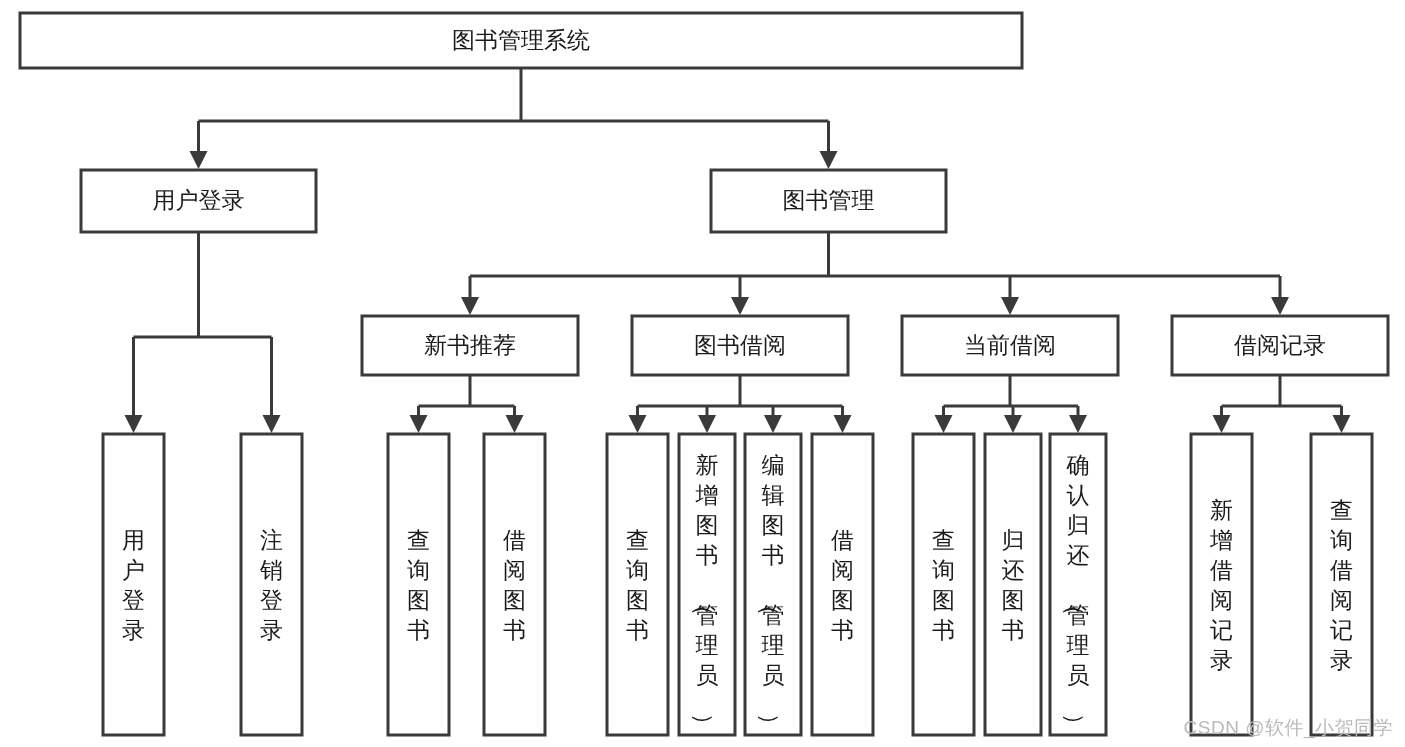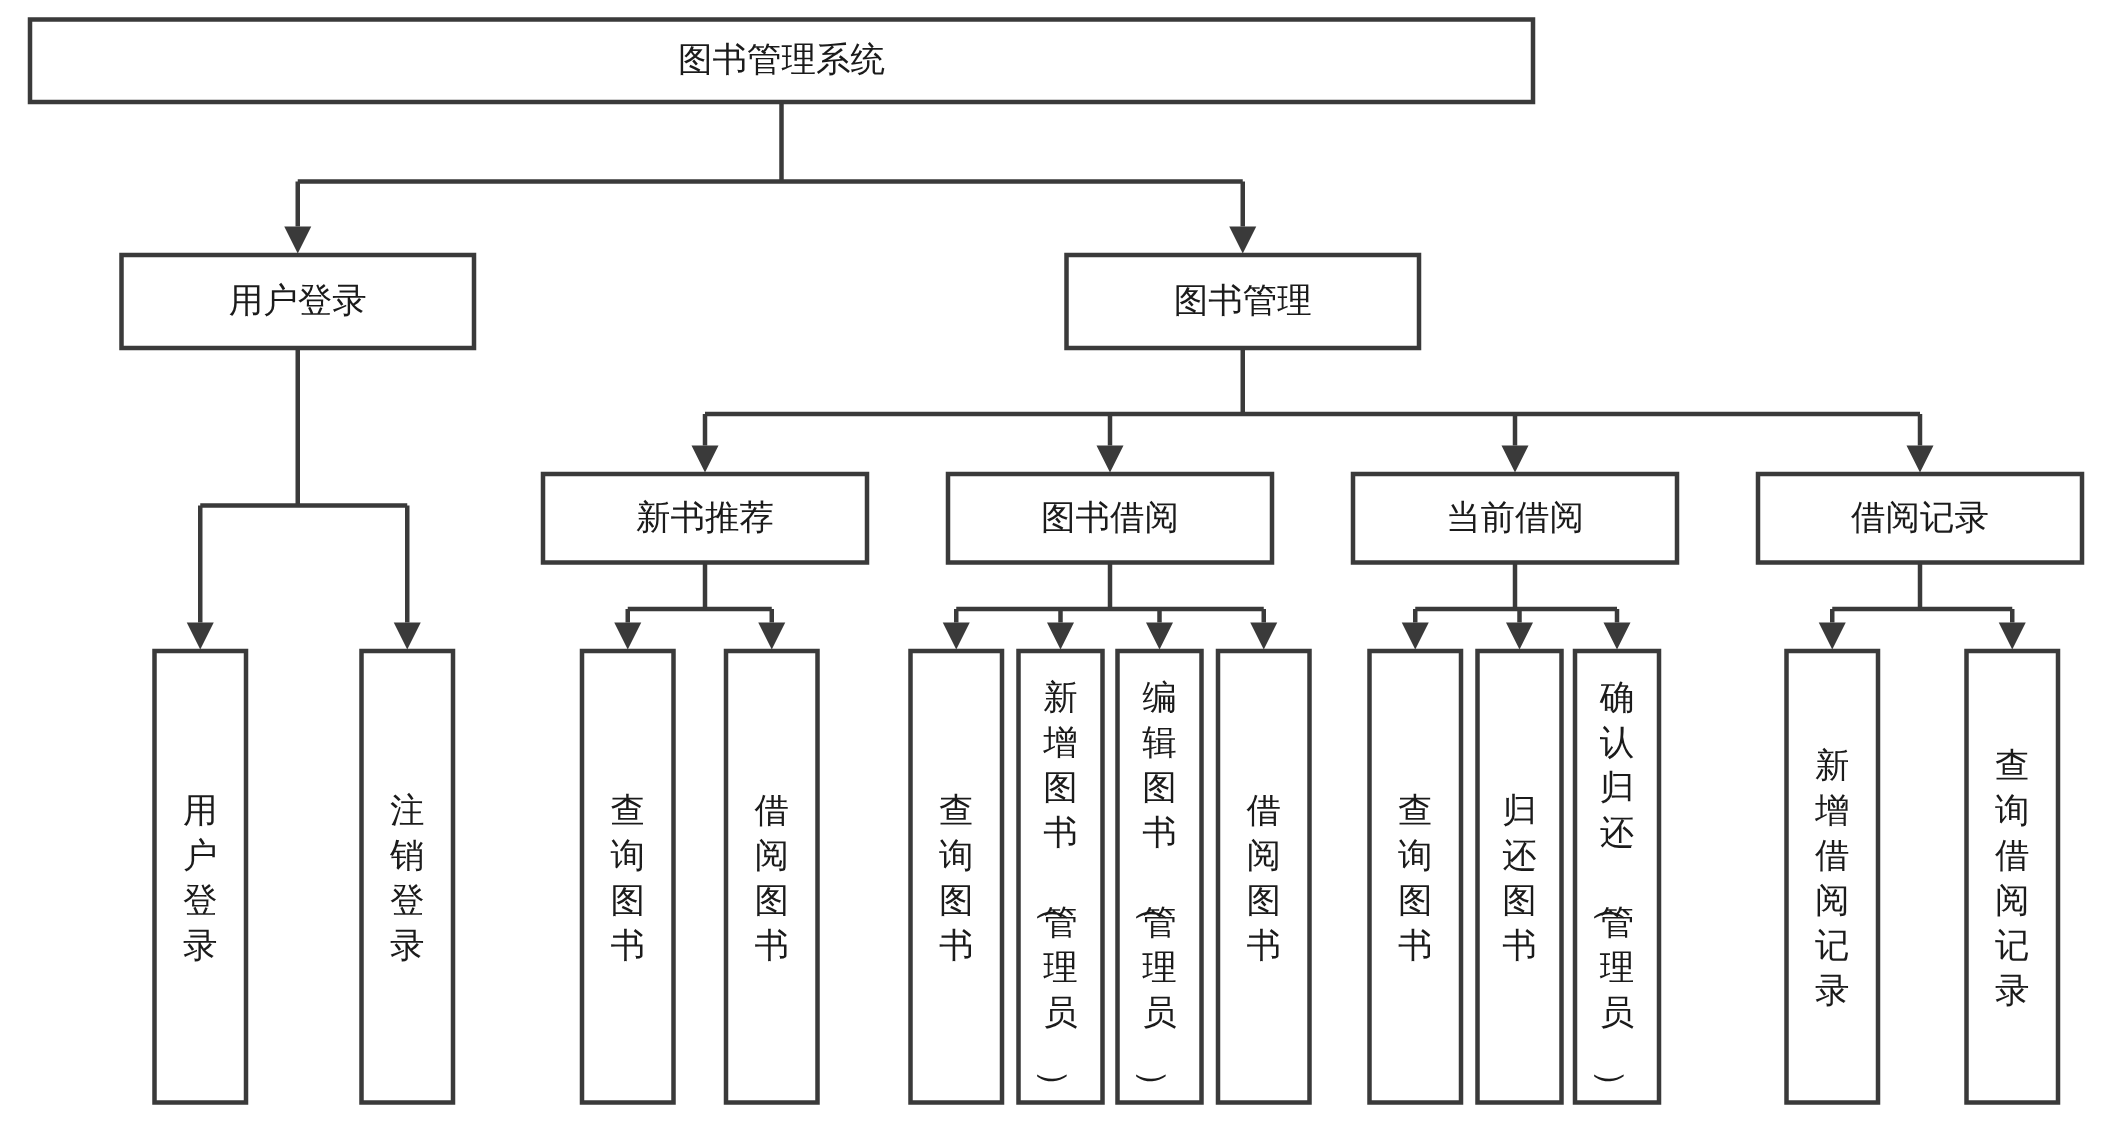--- a/index.html
+++ b/index.html
@@ -199,13 +199,14 @@
         <g>
           <rect class="node-box" x="1191" y="434" width="61" height="301"></rect>
           <text class="node-label-v" x="1221.5" y="517.9"><tspan x="1221.5" dy="0">新</tspan><tspan x="1221.5" dy="30">增</tspan><tspan x="1221.5" dy="30">借</tspan><tspan x="1221.5" dy="30">阅</tspan><tspan x="1221.5" dy="30">记</tspan><tspan x="1221.5" dy="30">录</tspan></text>
         </g>
         <g>
           <rect class="node-box" x="1311" y="434" width="61" height="301"></rect>
           <text class="node-label-v" x="1341.5" y="517.9"><tspan x="1341.5" dy="0">查</tspan><tspan x="1341.5" dy="30">询</tspan><tspan x="1341.5" dy="30">借</tspan><tspan x="1341.5" dy="30">阅</tspan><tspan x="1341.5" dy="30">记</tspan><tspan x="1341.5" dy="30">录</tspan></text>
         </g>
       </g>
   </svg>
+  <div class="watermark-text">CSDN @软件_小贺同学</div>
 </div>
 
 </body></html>

